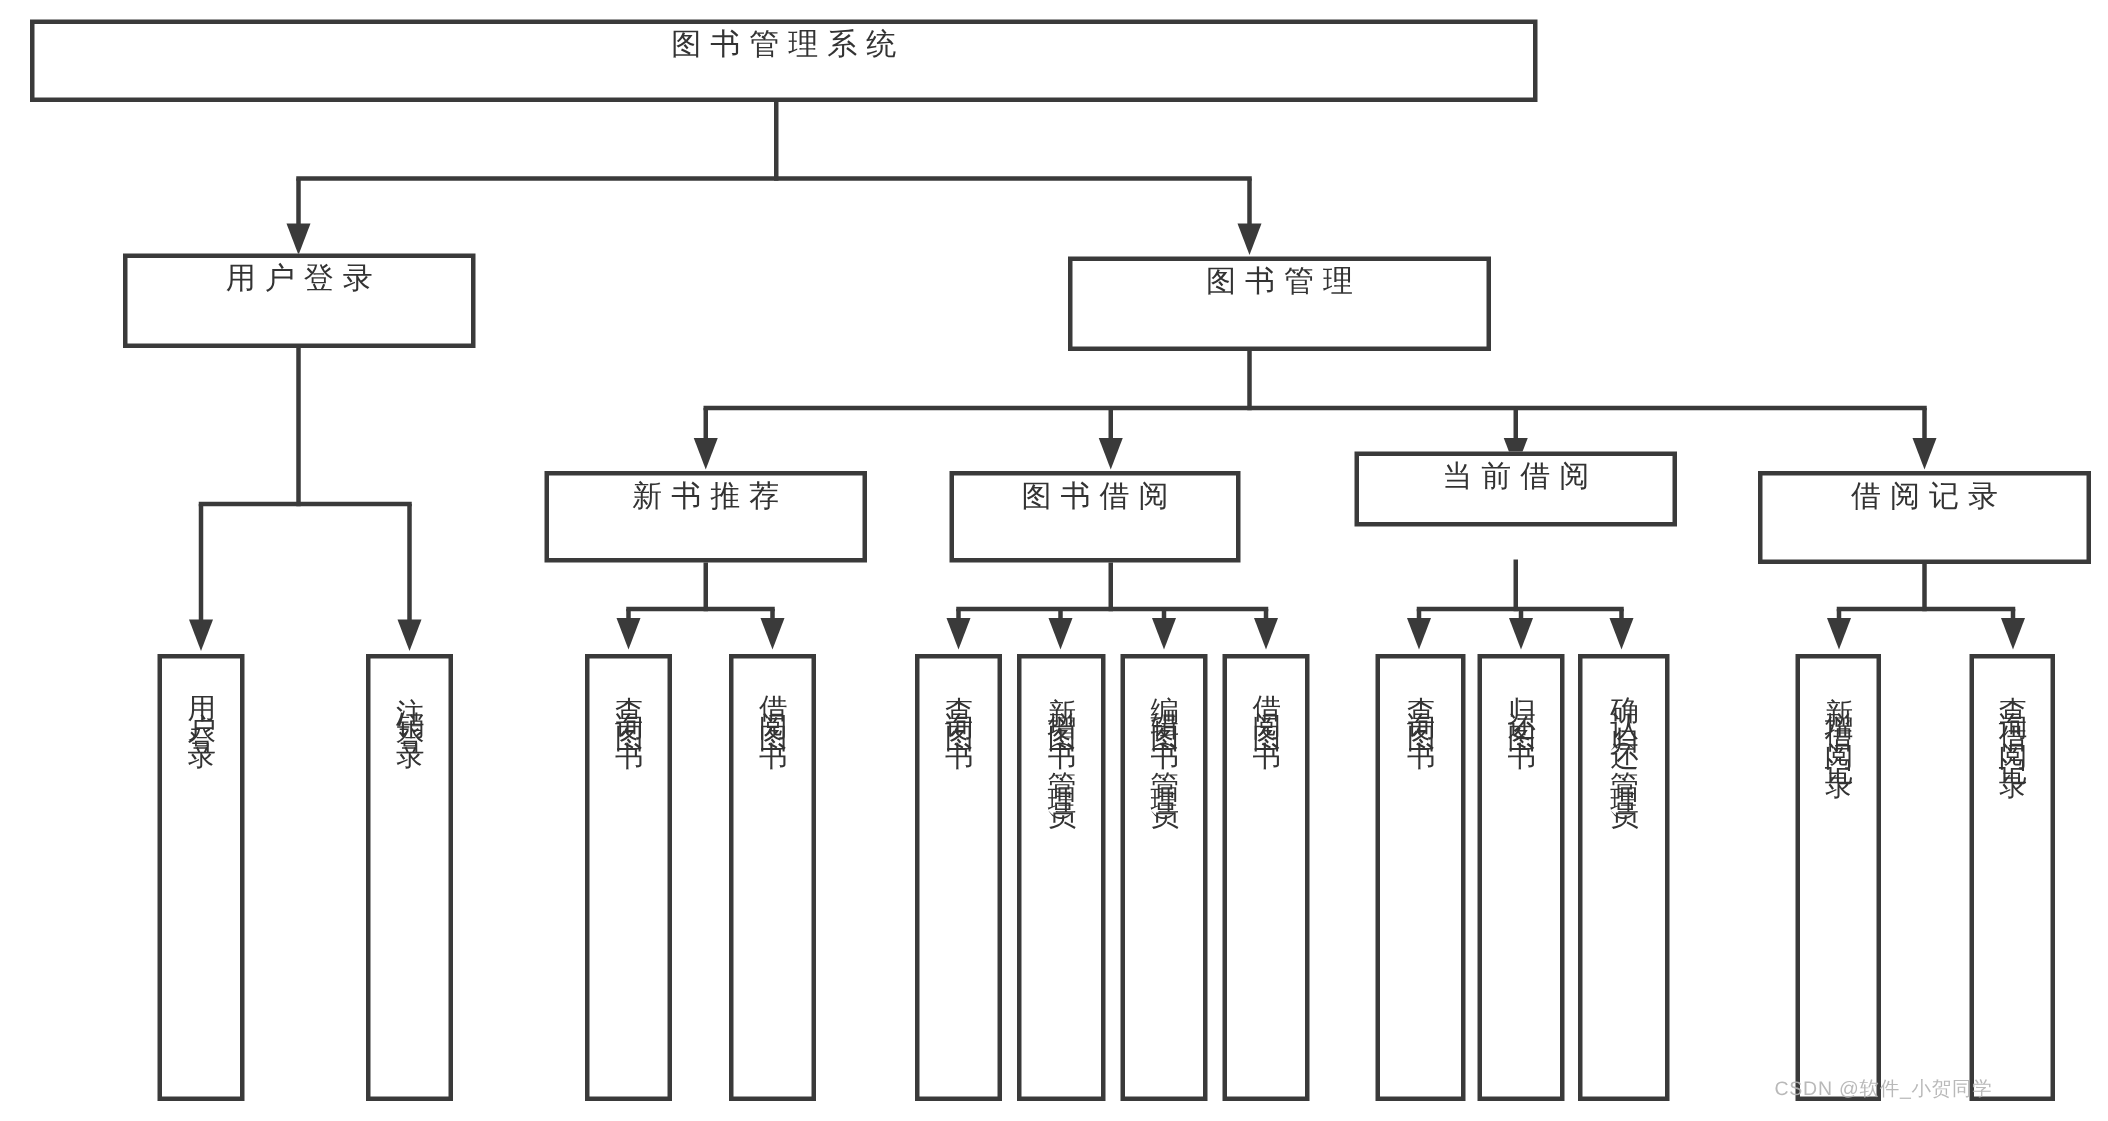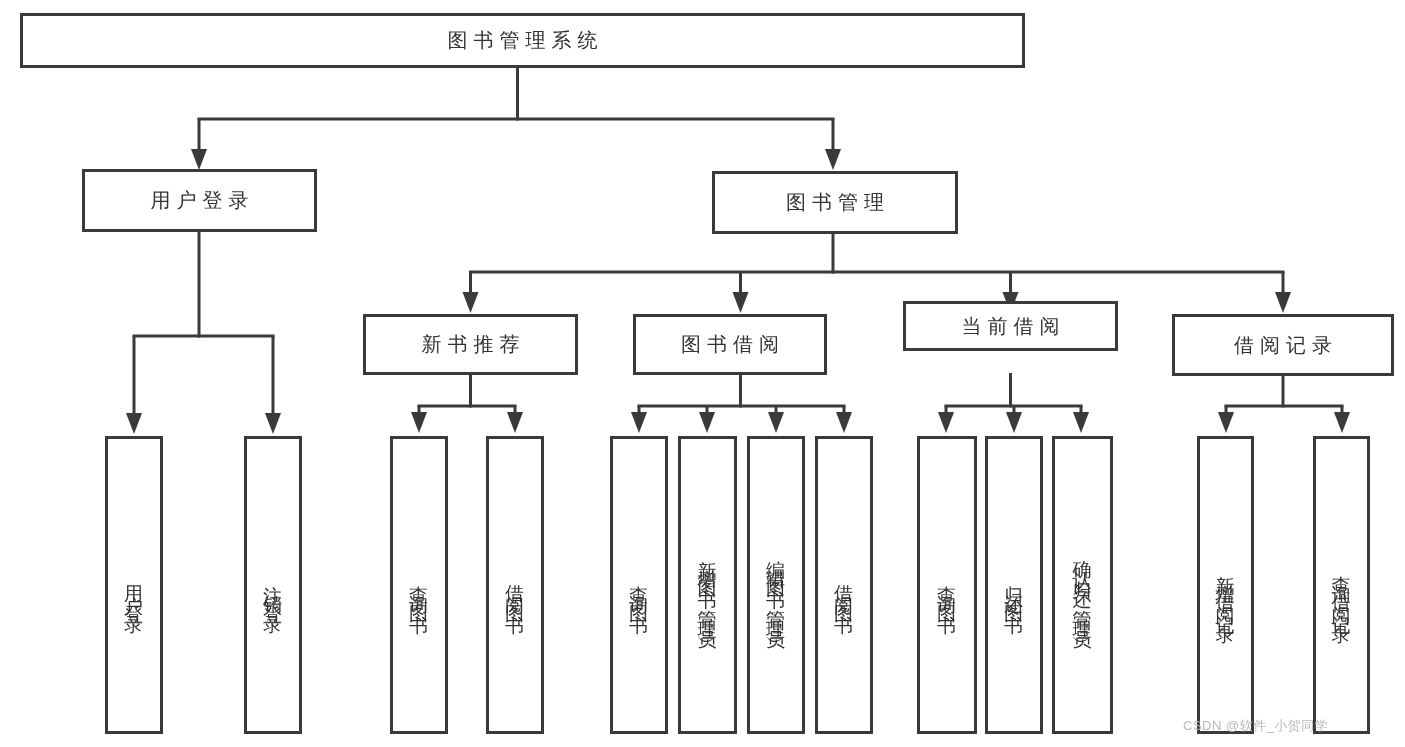--- a/index.html
+++ b/index.html
@@ -18,21 +18,21 @@
   }
   #connectors{
     position:absolute;left:0;top:0;z-index:0;
   }
   #connectors line{stroke:var(--line);stroke-width:3;fill:none;}
   #connectors polygon{fill:var(--line);stroke:none;}
   .node{
     position:absolute;box-sizing:border-box;
     border:3px solid var(--line);
     background:var(--background);
-    display:flex;align-items:center;justify-content:center;
+    display:flex;align-items:flex-start;justify-content:center;
     z-index:1;
     font-family:Liberation Serif, serif;
   }
   .hlabel{
     font-size:20px;letter-spacing:6px;color:var(--text);
     white-space:nowrap;margin-left:6px; 
   }
   .vlabel{
     writing-mode:vertical-rl;text-orientation:mixed;
     font-size:19px;letter-spacing:10px;color:var(--text);
@@ -125,21 +125,21 @@
     </g>
   </svg>
 
   <div class="node" style="left:20px;top:13px;width:1005px;height:55px">
     <span class="hlabel">图书管理系统</span>
   </div>
 
   <div class="node" style="left:82px;top:169px;width:235px;height:63px">
     <span class="hlabel">用户登录</span>
   </div>
-  <div class="node" style="left:712px;top:171px;width:246px;height:63px">
+  <div class="node" style="left:712px;top:171px;width:282px;height:63px">
     <span class="hlabel">图书管理</span>
   </div>
 
   <div class="node" style="left:363px;top:314px;width:215px;height:61px">
     <span class="hlabel">新书推荐</span>
   </div>
   <div class="node" style="left:633px;top:314px;width:194px;height:61px">
     <span class="hlabel">图书借阅</span>
   </div>
   <div class="node" style="left:903px;top:301px;width:215px;height:50px">

